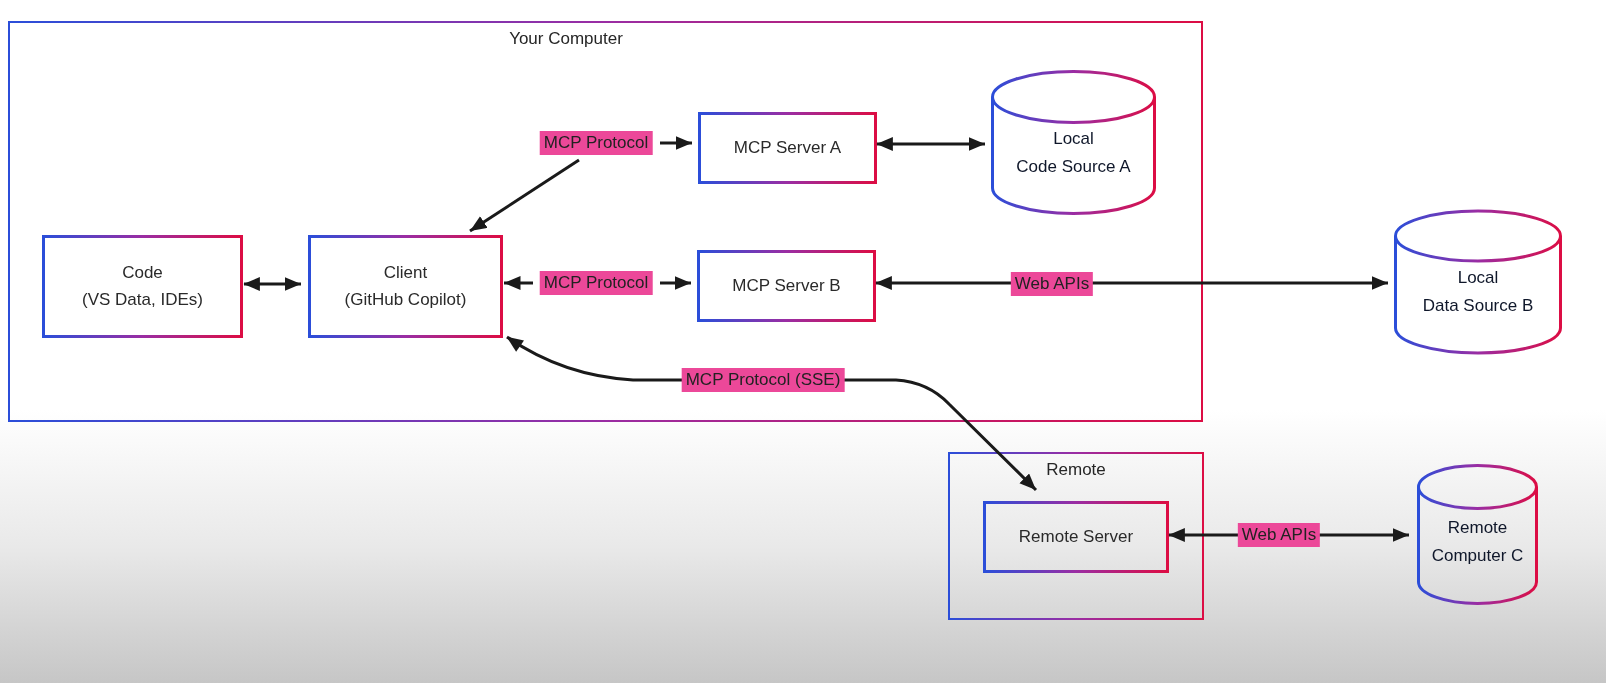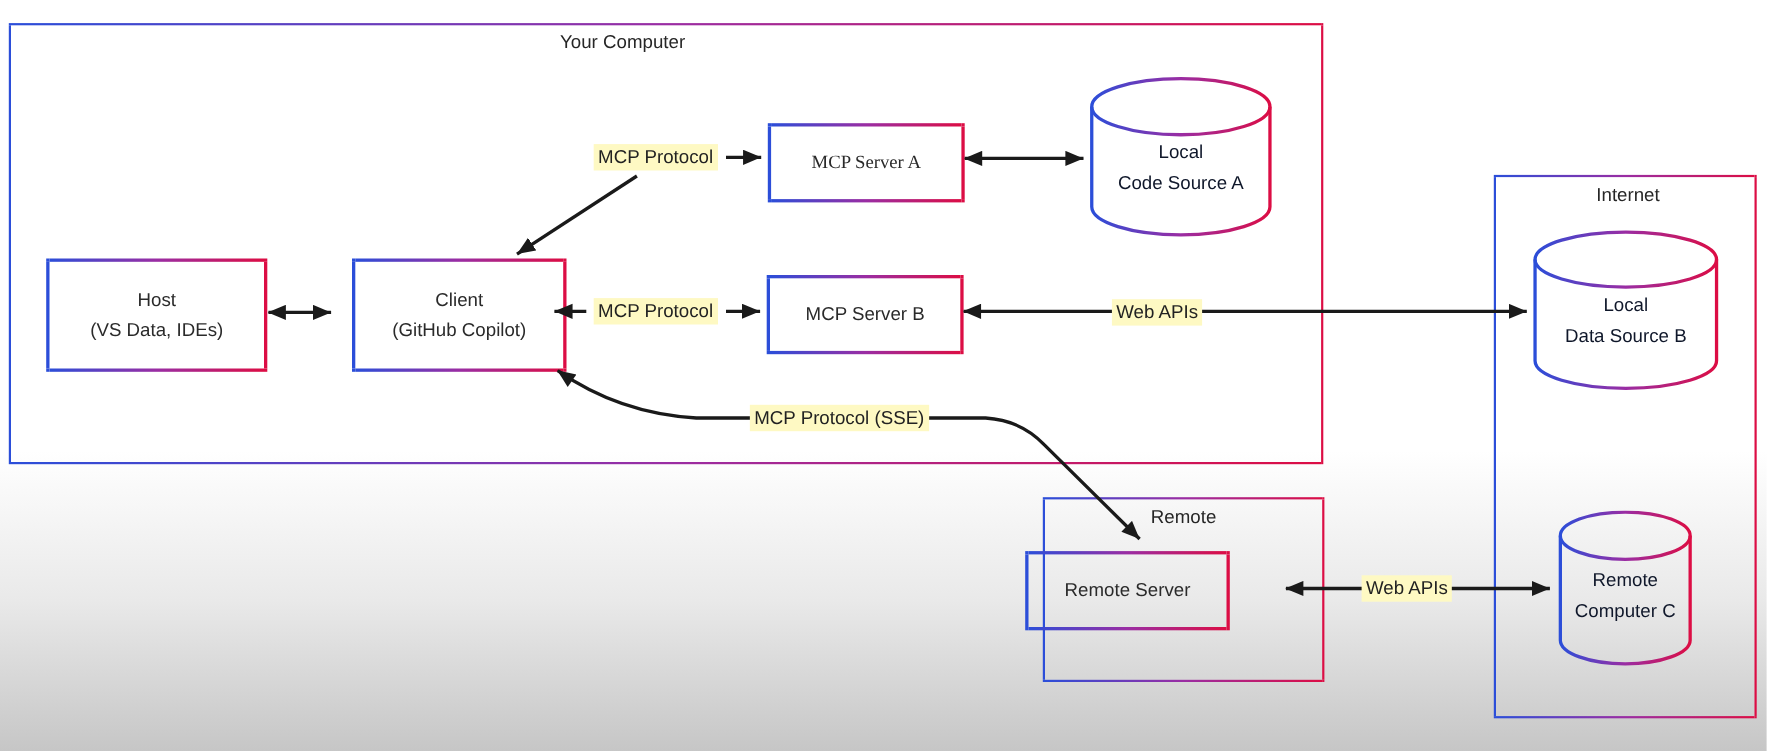--- a/index.html
+++ b/index.html
@@ -38,36 +38,33 @@
     display:flex;flex-direction:column;align-items:center;justify-content:center;
     font-size:17px;color:#0f172a;text-align:center;line-height:1.65;
   }
 
   
   svg.arrows{position:absolute;left:0;top:0;z-index:5;}
 
   
   .edge-label{
     position:absolute;transform:translate(-50%,-50%);z-index:6;
-    background:#fef9c3;color:#222222;font-size:17px;
+    background:#ec4899;color:#222222;font-size:17px;
     padding:2px 4px;white-space:nowrap;
   }
 </style>
 </head>
 <body>
 
 <div class="canvas">
 
   <div class="container-box" style="left:8px;top:21px;width:1191px;height:397px;">
     <span class="container-label" style="left:556px;top:16px;">Your Computer</span>
   </div>
 
-  <div class="container-box" style="left:1358px;top:159px;width:235px;height:490px;">
-    <span class="container-label" style="left:120px;top:17px;">Internet</span>
-  </div>
 
   <div class="container-box" style="left:948px;top:452px;width:252px;height:164px;">
     <span class="container-label" style="left:126px;top:16px;">Remote</span>
   </div>
 
   <svg class="arrows" width="1606" height="683" viewBox="0 0 1606 683">
     <defs>
       <marker id="ah" markerWidth="7" markerHeight="6" refX="5.5" refY="2.3" orient="auto" markerUnits="strokeWidth">
         <path d="M0,0 L5.5,2.3 L0,4.6 Z" fill="#1a1a1a"></path>
       </marker>
@@ -82,38 +79,38 @@
       <line x1="877" y1="144" x2="985" y2="144" marker-start="url(#ahr)" marker-end="url(#ah)"></line>
       <line x1="533" y1="283" x2="504" y2="283" marker-end="url(#ah)"></line>
       <line x1="660" y1="283" x2="691" y2="283" marker-end="url(#ah)"></line>
       <line x1="876" y1="283" x2="1388" y2="283" marker-start="url(#ahr)" marker-end="url(#ah)"></line>
       <path d="M 507 337 Q 563 376 633 380 L 896 380 Q 928 382 949 404 L 1036 490" marker-start="url(#ahr)" marker-end="url(#ah)"></path>
       <line x1="1169" y1="535" x2="1409" y2="535" marker-start="url(#ahr)" marker-end="url(#ah)"></line>
     </g>
   </svg>
 
   <div class="node" style="left:42px;top:235px;width:195px;height:97px;">
-    <div>Host</div>
+    <div>Code</div>
     <div>(VS Data, IDEs)</div>
   </div>
 
-  <div class="node" style="left:320px;top:235px;width:189px;height:97px;">
+  <div class="node" style="left:308px;top:235px;width:189px;height:97px;">
     <div>Client</div>
     <div>(GitHub Copilot)</div>
   </div>
 
-  <div class="node" style="left:698px;top:112px;width:173px;height:66px;font-family:Liberation Serif, serif;">
+  <div class="node" style="left:698px;top:112px;width:173px;height:66px;">
     <div>MCP Server A</div>
   </div>
 
   <div class="node" style="left:697px;top:250px;width:173px;height:66px;">
     <div>MCP Server B</div>
   </div>
 
-  <div class="node" style="left:932px;top:501px;width:180px;height:66px;border-radius:31px;">
+  <div class="node" style="left:983px;top:501px;width:180px;height:66px;border-radius:31px;">
     <div>Remote Server</div>
   </div>
 
   <div class="cyl" style="left:989px;top:69px;width:169px;height:149px;">
     <svg width="169" height="149" viewBox="0 0 169 149">
       <defs>
           <linearGradient id="gca" x1="0" y1="0" x2="1" y2="0">
         <stop offset="0" stop-color="#2b4ed9"></stop>
             <stop offset="0.5" stop-color="#9a2da3"></stop>
             <stop offset="1" stop-color="#dc0d44"></stop>

